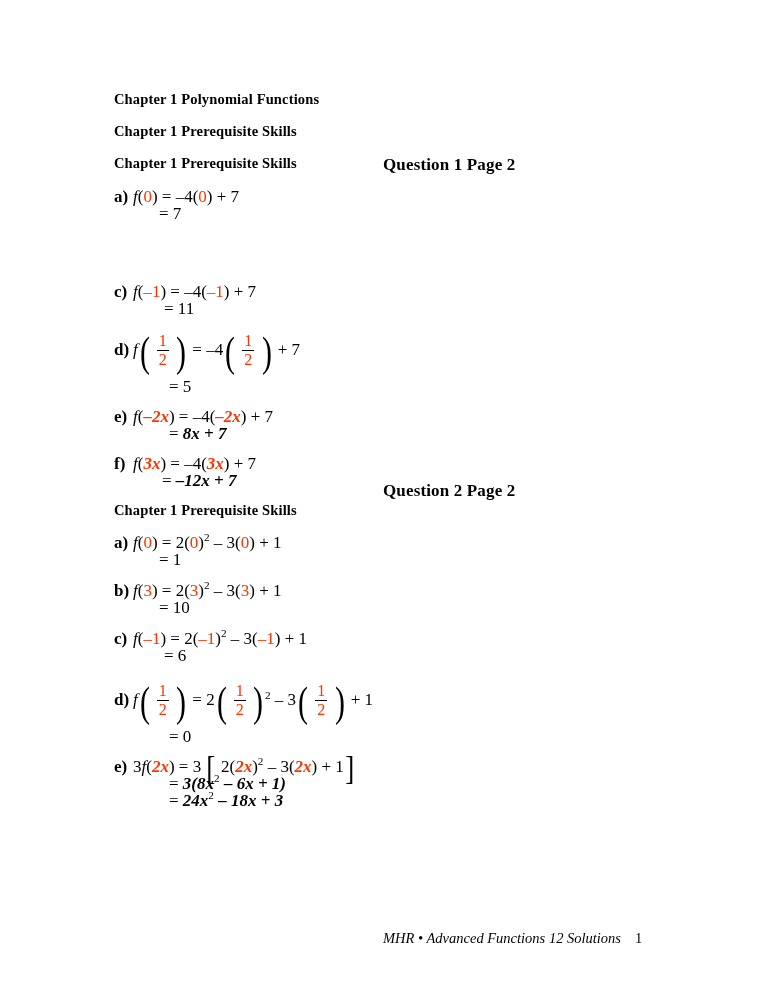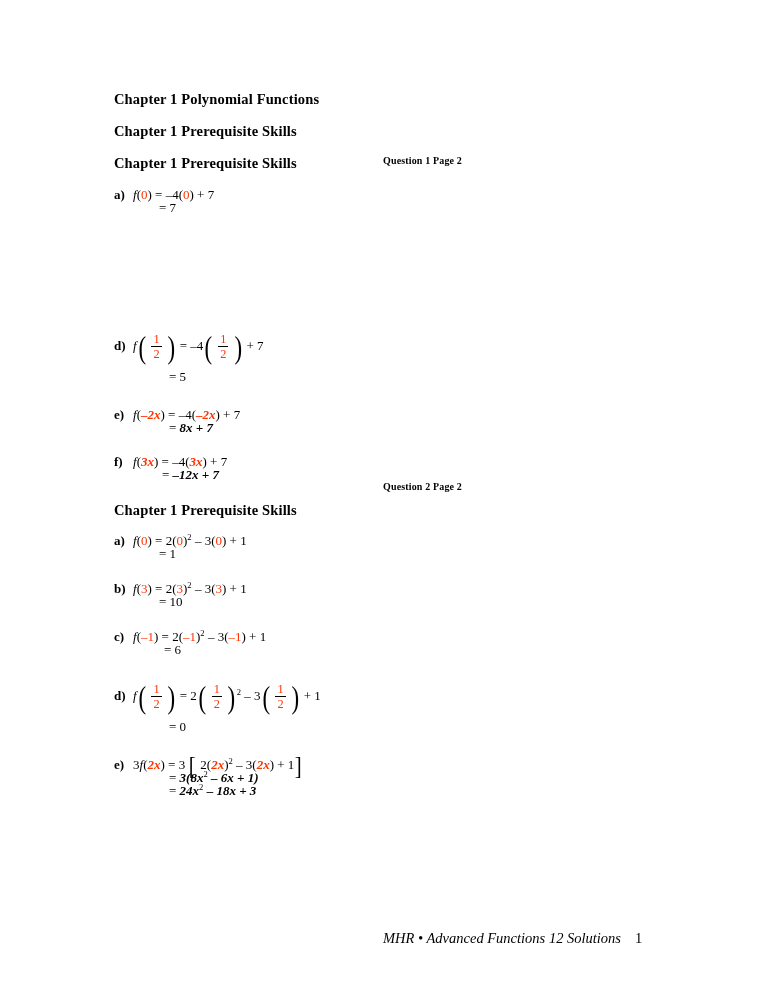--- a/index.html
+++ b/index.html
@@ -28,31 +28,31 @@
     position: absolute;
     left: 114px;
     font-size: 14.5px;
     font-weight: bold;
     letter-spacing: 0.15px;
     white-space: nowrap;
   }
   .qlabel {
     position: absolute;
     left: 383px;
-    font-size: 10px;
+    font-size: 17px;
     font-weight: bold;
     letter-spacing: 0.15px;
     white-space: nowrap;
   }
 
   
   .item {
     position: absolute;
     left: 114px;
-    font-size: 13px;
+    font-size: 17px;
     white-space: nowrap;
     line-height: 1.0;
   }
   .item .tag {
     font-weight: bold;
     display: inline-block;
     width: 19px;
   }
   .line {
     display: block;
@@ -155,20 +155,26 @@
   <div class="qlabel" style="top:155px">Question 1 Page 2</div>
 
   <div class="item" style="top:188px">
     <span class="line">
       <span class="tag">a)</span><span class="fn">f</span>(<span class="red">0</span>) =&nbsp;<span>–4</span>(<span class="red">0</span>) + <span>7</span>
     </span>
     <span class="cont" style="padding-left:45px">= <span>7</span></span>
   </div>
 
 
+  <div class="item" style="top:283px">
+    <span class="line">
+      <span class="tag">c)</span><span class="fn">f</span>(<span class="red">–1</span>) =&nbsp;<span>–4</span>(<span class="red">–1</span>) + <span>7</span>
+    </span>
+    <span class="cont" style="padding-left:50px">= <span>11</span></span>
+  </div>
 
   <div class="item" style="top:333px">
     <span class="line">
       <span class="tag">d)</span><span class="fn">f</span><span class="fracgroup">
         <span class="bigparen">(</span>
         <span class="frac">
           <span class="num red">1</span>
           <span class="den red">2</span>
         </span>
         <span class="bigparen">)</span>

